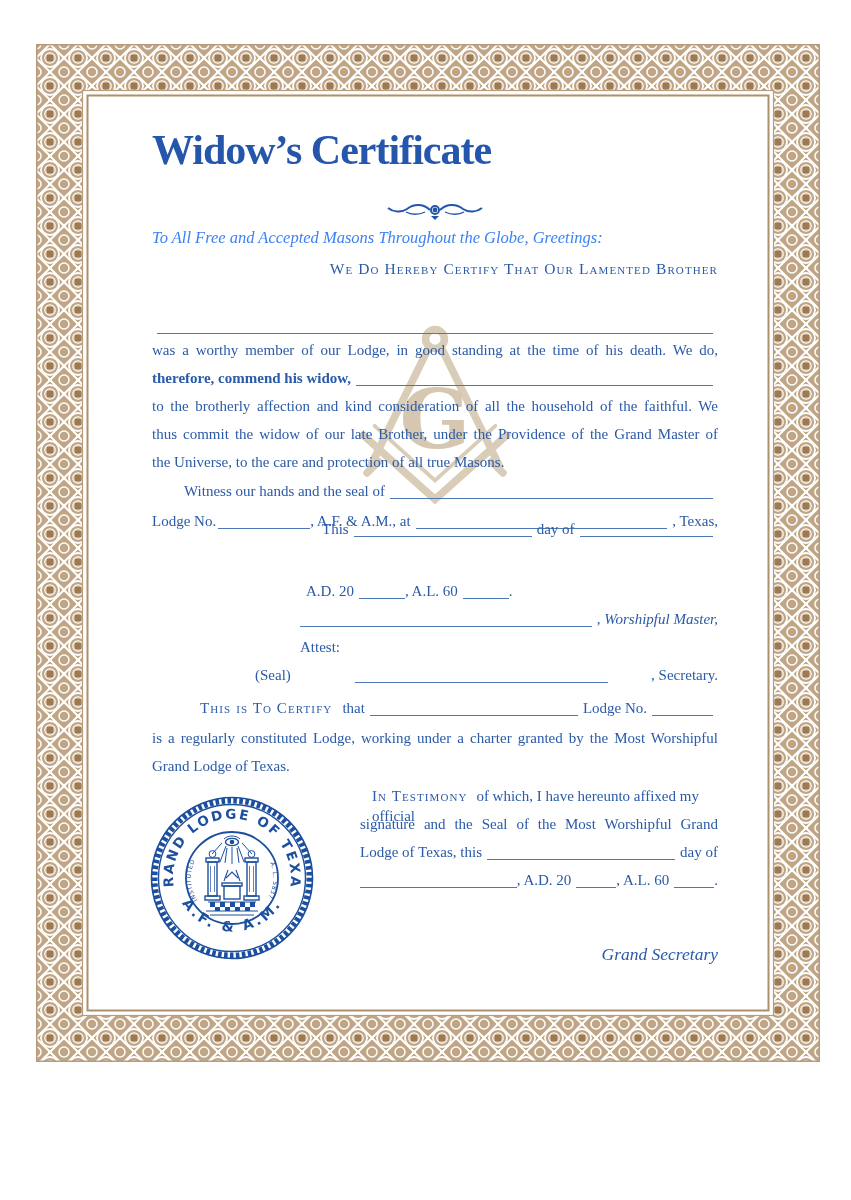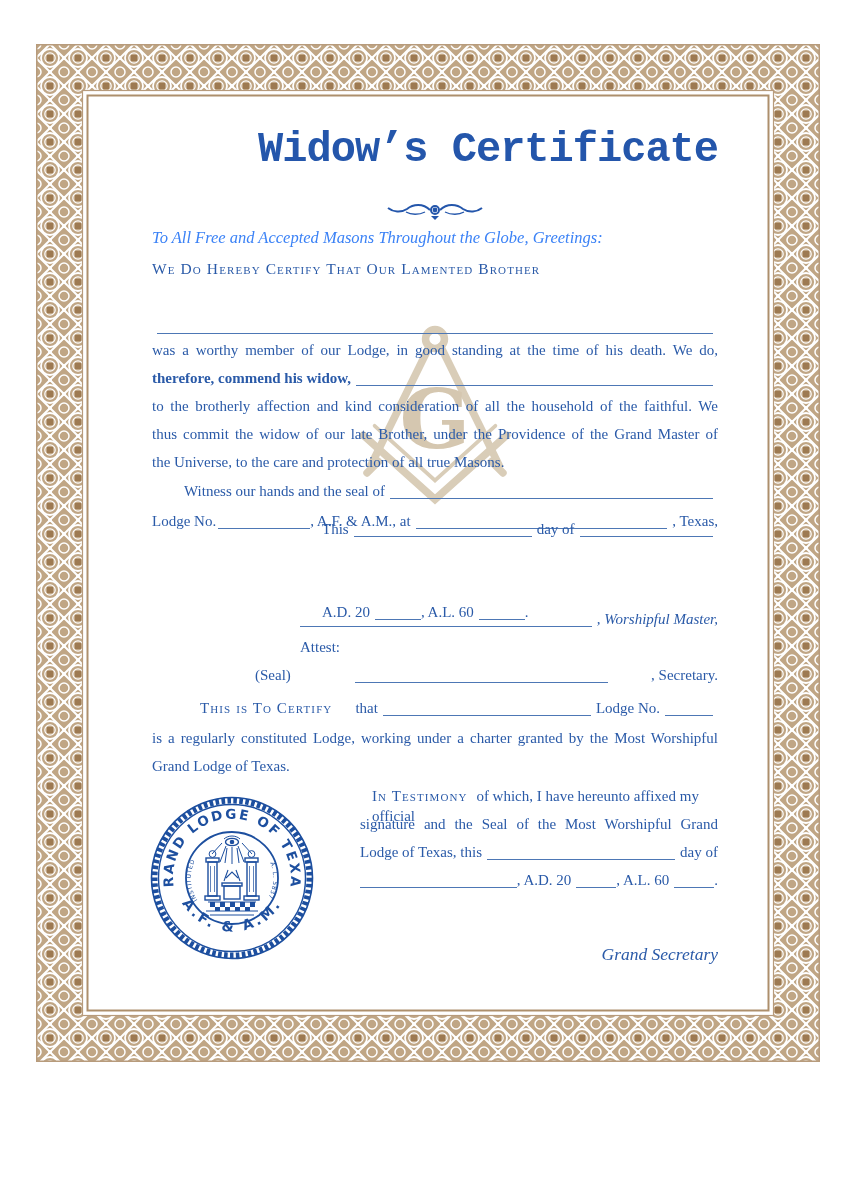--- a/index.html
+++ b/index.html
@@ -11,26 +11,26 @@
   #watermark{position:absolute;left:340px;top:322px;z-index:0;}
   
   #content{position:absolute;left:152px;top:0;width:566px;height:1100px;z-index:1;color:#2a5aa8;}
   .line{position:absolute;display:flex;align-items:flex-end;line-height:20px;font-size:15px;}
   .line .t{white-space:pre;}
   .bl{border-bottom:1.4px solid #4d77b5;height:15px;margin:0 5px 2px 5px;}
   .fill{flex:1;}
   .just{display:block;text-align:justify;text-align-last:justify;width:566px;white-space:normal;}
   .sc{font-variant:small-caps;letter-spacing:1.1px;}
   .it{font-style:italic;}
-  #title{position:absolute;left:0;top:126px;width:566px;text-align:right;
-         font-family:Liberation Mono, monospace;font-weight:700;font-size:42px;line-height:48px;
+  #title{position:absolute;left:0;top:126px;width:566px;text-align:left;
+         font-family:Liberation Serif, serif;font-weight:700;font-size:42px;line-height:48px;
          color:#2456ab;letter-spacing:-1px;}
   #flourish{position:absolute;left:233px;top:200px;}
   #greeting{position:absolute;left:0px;top:228px;font-size:16.5px;font-style:italic;color:#3b82f6;}
-  #certify-line{position:absolute;left:0;top:260px;width:566px;text-align:left;
+  #certify-line{position:absolute;left:0;top:260px;width:566px;text-align:right;
                 font-size:15.5px;}
   #grand-secretary{position:absolute;left:0;top:944px;width:566px;text-align:right;
                    font-size:17.5px;font-style:italic;}
   #seal-emblem{position:absolute;left:150px;top:796px;z-index:1;}
 </style>
 </head>
 <body>
 
 <div id="cert-page">
 
@@ -119,21 +119,21 @@
       <span class="t">, Texas,</span>
     </div>
 
     <div class="line" style="top:519px;left:170px;width:396px;text-align:center;">
       <span class="t">This</span>
       <span class="bl" style="width:178px;"></span>
       <span class="t">day of</span>
       <span class="bl fill"></span>
     </div>
 
-    <div class="line" style="top:581px;left:170px;margin-top:21px;">
+    <div class="line" style="top:581px;left:154px;">
       <span class="t">A.D. 20</span>
       <span class="bl" style="width:46px;margin-right:0;"></span>
       <span class="t">, A.L. 60</span>
       <span class="bl" style="width:46px;margin-right:0;"></span>
       <span class="t">.</span>
     </div>
 
     <div class="line" style="top:609px;left:148px;width:418px;">
       <span class="bl fill" style="margin-left:0;"></span>
       <span class="t it">, Worshipful Master,</span>
@@ -142,21 +142,21 @@
     <div class="line" style="top:637px;left:148px;">Attest:</div>
 
     <div class="line" style="top:665px;left:103px;width:463px;gap:38px;">
       <span class="t">(Seal)</span>
       <span class="bl fill" style="margin-left:26px;"></span>
       <span class="t">, Secretary.</span>
     </div>
 
     <div class="line" style="top:698px;left:48px;width:518px;">
       <span class="t sc">This is To Certify</span>
-      <span class="t" style="margin-left:23px;">that</span>
+      <span class="t" style="margin-left:10px;">that</span>
       <span class="bl" style="width:208px;"></span>
       <span class="t">Lodge No.</span>
       <span class="bl fill"></span>
     </div>
 
     <div class="line just" style="top:728px;left:0;">is a regularly constituted Lodge, working under a charter granted by the Most Worshipful</div>
     <div class="line" style="top:756px;left:0;">Grand Lodge of Texas.</div>
 
     <div class="line just" style="top:814px;left:208px;width:358px;">signature and the Seal of the Most Worshipful Grand</div>
     <div class="line" style="top:786px;left:220px;width:346px;display:block;white-space:normal;">

